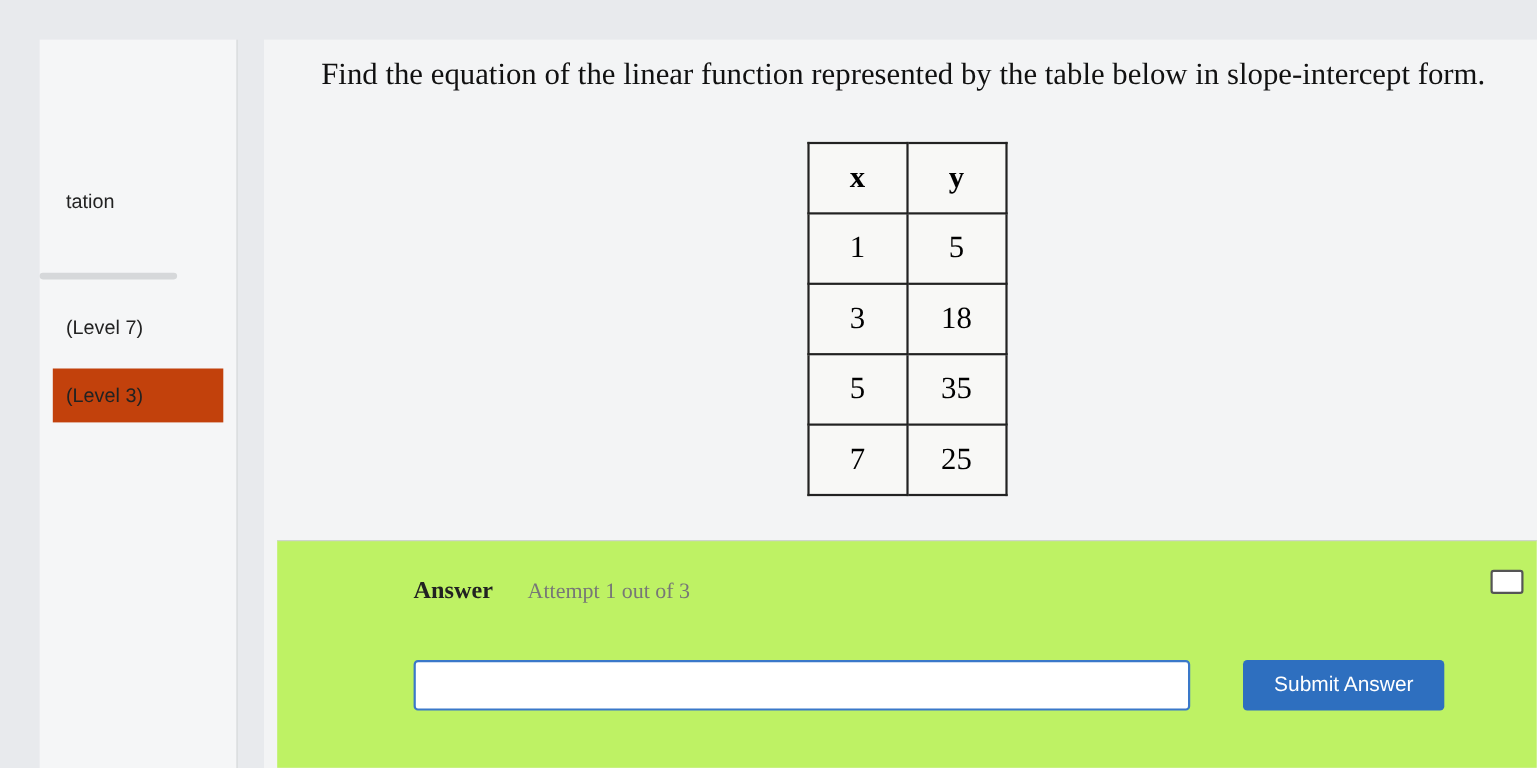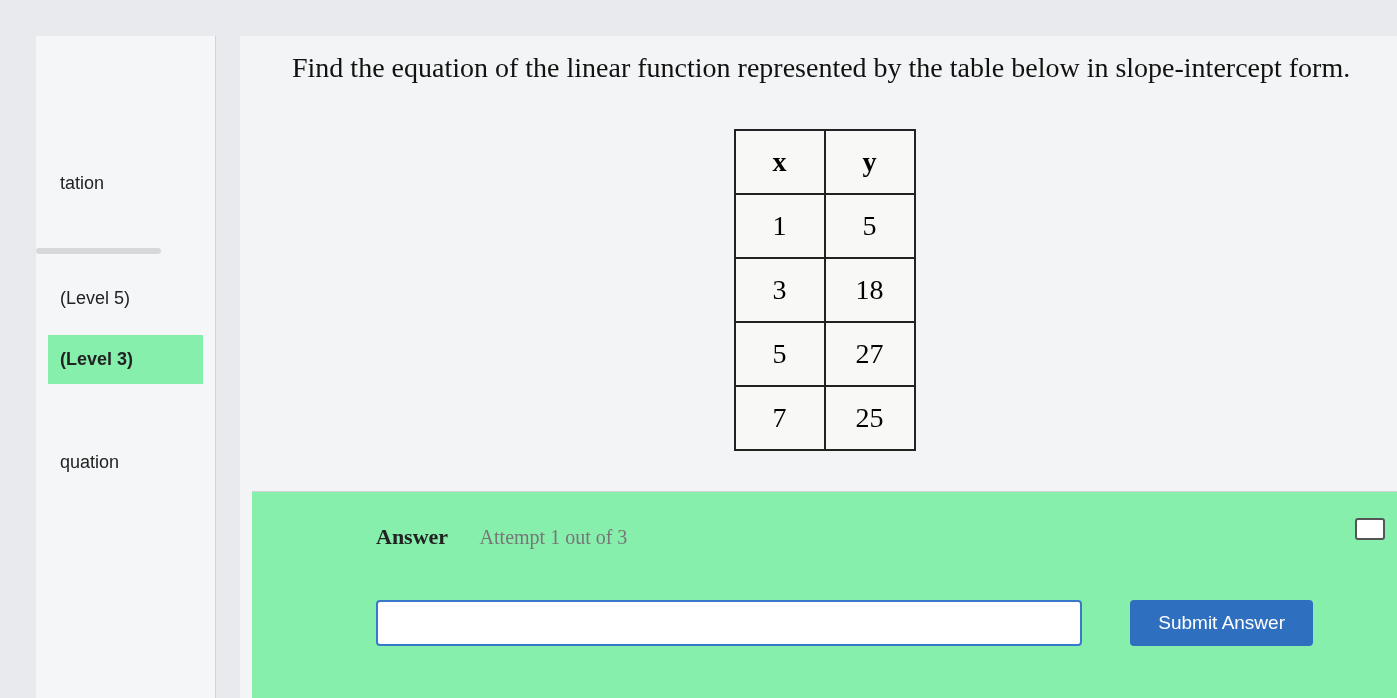--- a/index.html
+++ b/index.html
@@ -28,22 +28,22 @@
   overflow: hidden;
 }
 .sidebar-sep {
   height: 6px;
   background: #d6d8da;
   margin: 40px 0 20px 0;
   width: 70%;
   border-radius: 4px;
 }
 .sidebar-item.active {
-  background: #86efac;
-  font-weight: 700;
+  background: #c2410c;
+  font-weight: 400;
 }
 .main {
   flex: 1;
   position: relative;
   background: #f3f4f5;
 }
 .question {
   padding: 0 40px 0 40px;
   font-size: 28px;
   color: #111;
@@ -63,21 +63,21 @@
   font-family: Georgia, serif;
 }
 .data-table th {
   font-weight: bold;
 }
 .answer-area {
   position: absolute;
   bottom: 0;
   left: 0;
   right: 0;
-  background: #86efac;
+  background: #bef264;
   border-top: 1px solid #d0d2d5;
   padding: 20px 60px 28px 100px;
 }
 .answer-label {
   font-size: 22px;
   color: #222;
   font-family: Georgia, serif;
 }
 .answer-label .attempt {
   color: #777;
@@ -126,29 +126,26 @@
 </style>
 </head>
 <body>
 
 <div class="sidebar">
   <div class="sidebar-item">
     <span>tation</span>
   </div>
   <div class="sidebar-sep"></div>
   <div class="sidebar-item">
-    <span>(Level 5)</span>
+    <span>(Level 7)</span>
   </div>
   <div class="sidebar-item active">
     <span>(Level 3)</span>
   </div>
   <div style="height:30px"></div>
-  <div class="sidebar-item">
-    <span>quation</span>
-  </div>
 </div>
 
 <div class="main">
   <div class="question">Find the equation of the linear function represented by the table below in slope-intercept form.</div>
 
   <table class="data-table">
     <thead>
       <tr>
         <th>x</th>
         <th>y</th>
@@ -158,21 +155,21 @@
       <tr>
         <td>1</td>
         <td>5</td>
       </tr>
       <tr>
         <td>3</td>
         <td>18</td>
       </tr>
       <tr>
         <td>5</td>
-        <td>27</td>
+        <td>35</td>
       </tr>
       <tr>
         <td>7</td>
         <td>25</td>
       </tr>
     </tbody>
   </table>
 
   <div class="answer-area">
     <div class="kbd-icon"></div>

